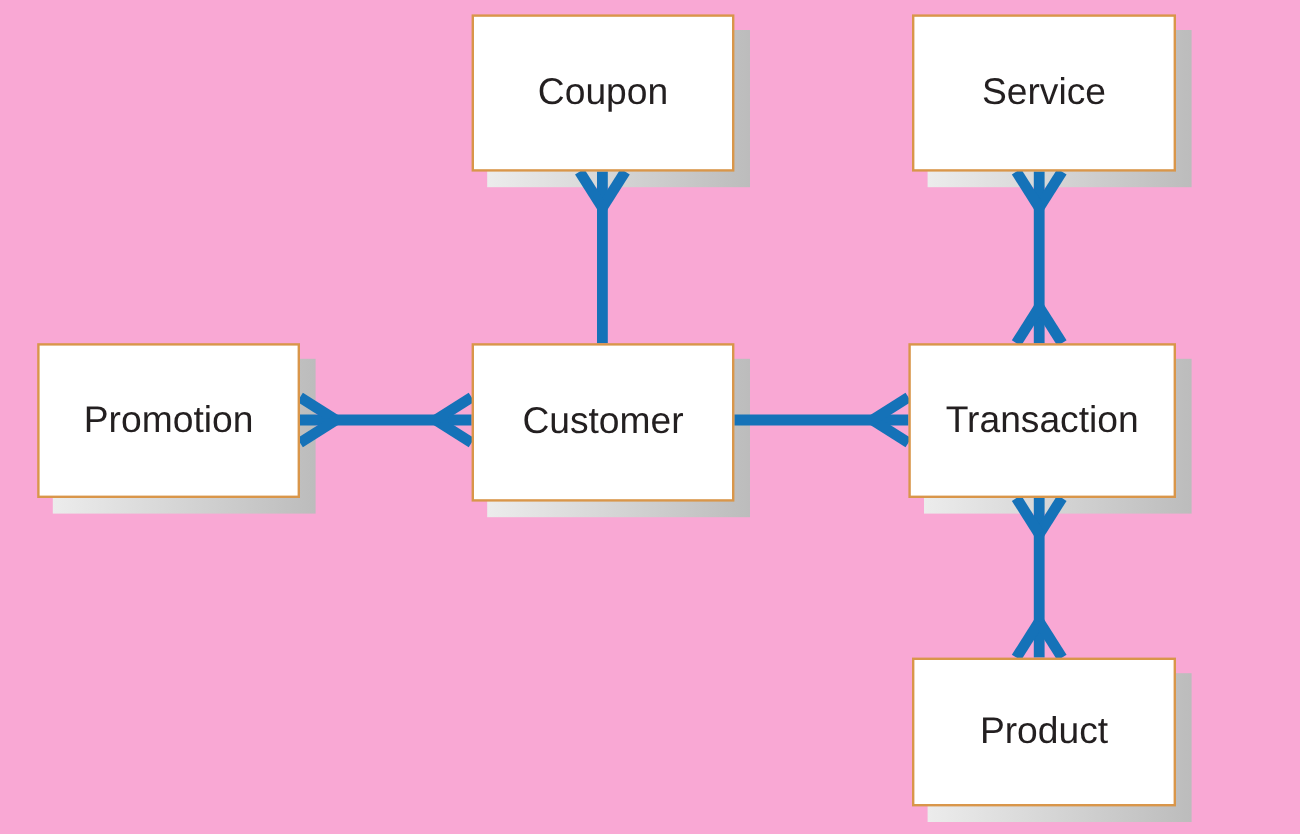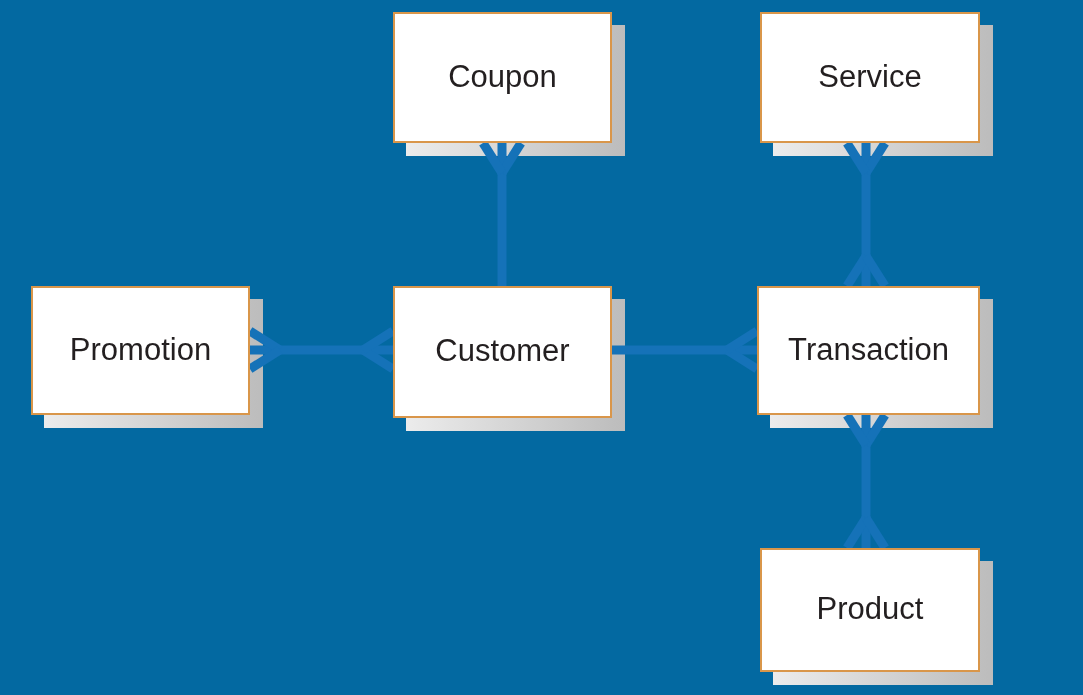--- a/index.html
+++ b/index.html
@@ -8,21 +8,21 @@
     padding: 0;
     background: #ffffff;
   }
   body {
     font-family: "Liberation Sans", sans-serif;
   }
   #diagram-canvas {
     position: relative;
     width: 1083px;
     height: 695px;
-    background: #0369a1;
+    background: #f9a8d4;
     overflow: hidden;
   }
   #erd-svg {
     position: absolute;
     left: 0;
     top: 0;
     width: 1083px;
     height: 695px;
   }
   .entity-label {

